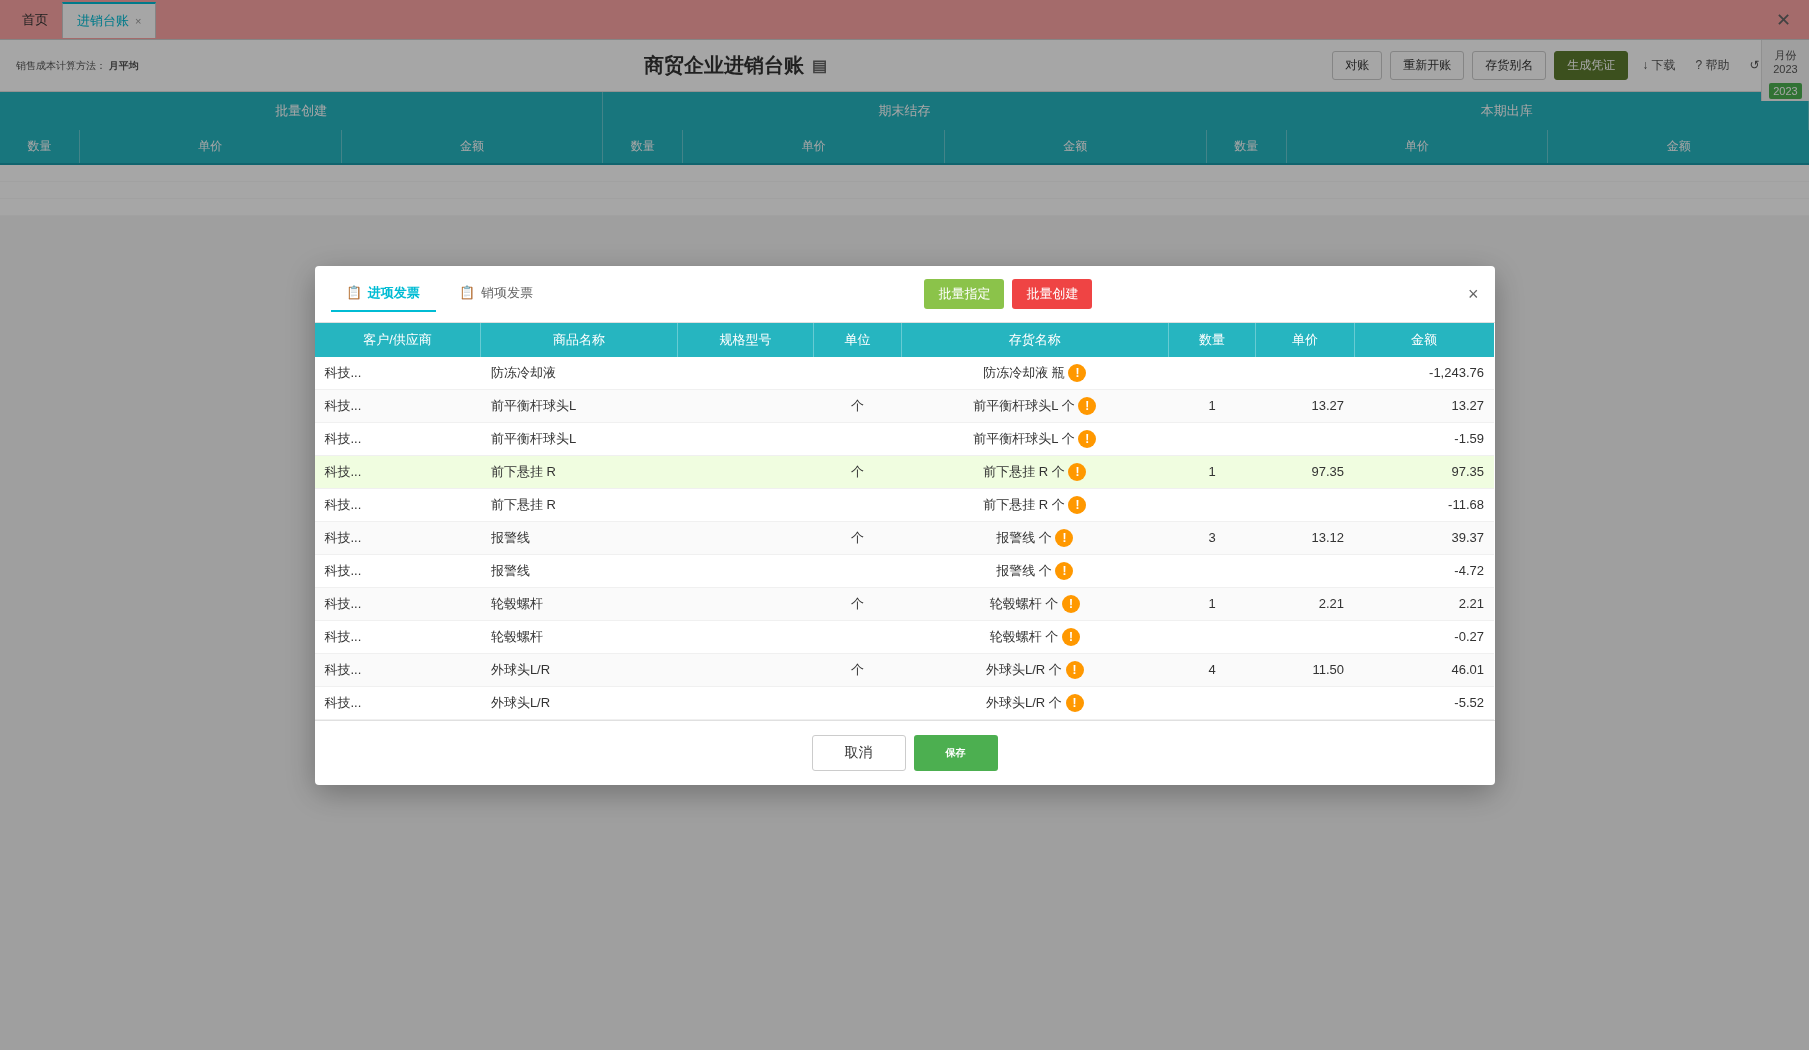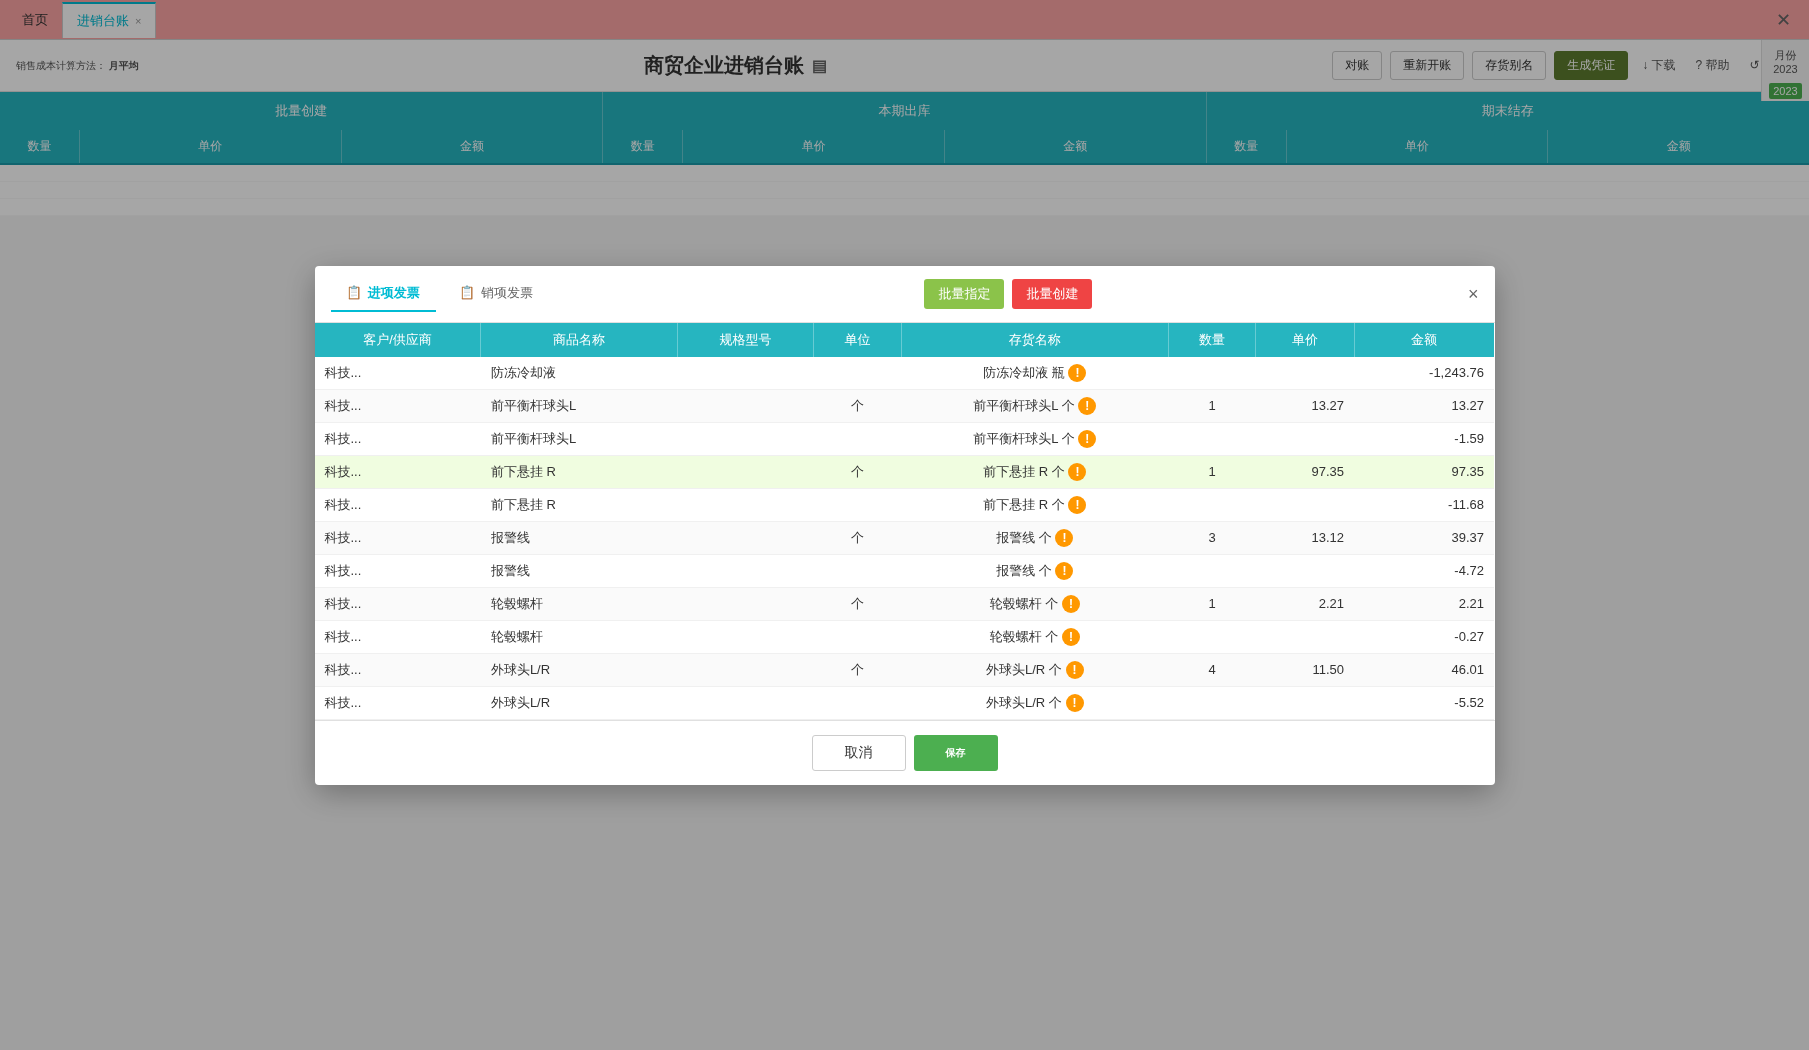--- a/index.html
+++ b/index.html
@@ -151,22 +151,22 @@
       <button class="btn btn-dark-green">生成凭证</button>
       <button class="toolbar-icon-btn">↓ 下载</button>
       <button class="toolbar-icon-btn">? 帮助</button>
       <button class="toolbar-icon-btn">↺ 刷新</button>
     </div>
   </div>
 
   <div style="background:white;">
     <div style="display:flex; background:#26b5c0; color:white; font-size:13px;">
       <div style="flex:1; padding:10px 8px; text-align:center; border-right:1px solid rgba(255,255,255,0.3);">批量创建</div>
+      <div style="flex:1; padding:10px 8px; text-align:center;">期末结存</div>
       <div style="flex:1; padding:10px 8px; text-align:center; border-right:1px solid rgba(255,255,255,0.3);">本期出库</div>
-      <div style="flex:1; padding:10px 8px; text-align:center;">期末结存</div>
     </div>
     <div style="display:flex; background:#26b5c0; color:white; font-size:12px; border-bottom:2px solid #1a9aaa;">
       <div style="width:80px; padding:8px 6px; text-align:center; border-right:1px solid rgba(255,255,255,0.3);">数量</div>
       <div style="flex:1; padding:8px 6px; text-align:center; border-right:1px solid rgba(255,255,255,0.3);">单价</div>
       <div style="flex:1; padding:8px 6px; text-align:center; border-right:1px solid rgba(255,255,255,0.3);">金额</div>
       <div style="width:80px; padding:8px 6px; text-align:center; border-right:1px solid rgba(255,255,255,0.3);">数量</div>
       <div style="flex:1; padding:8px 6px; text-align:center; border-right:1px solid rgba(255,255,255,0.3);">单价</div>
       <div style="flex:1; padding:8px 6px; text-align:center; border-right:1px solid rgba(255,255,255,0.3);">金额</div>
       <div style="width:80px; padding:8px 6px; text-align:center; border-right:1px solid rgba(255,255,255,0.3);">数量</div>
       <div style="flex:1; padding:8px 6px; text-align:center; border-right:1px solid rgba(255,255,255,0.3);">单价</div>

